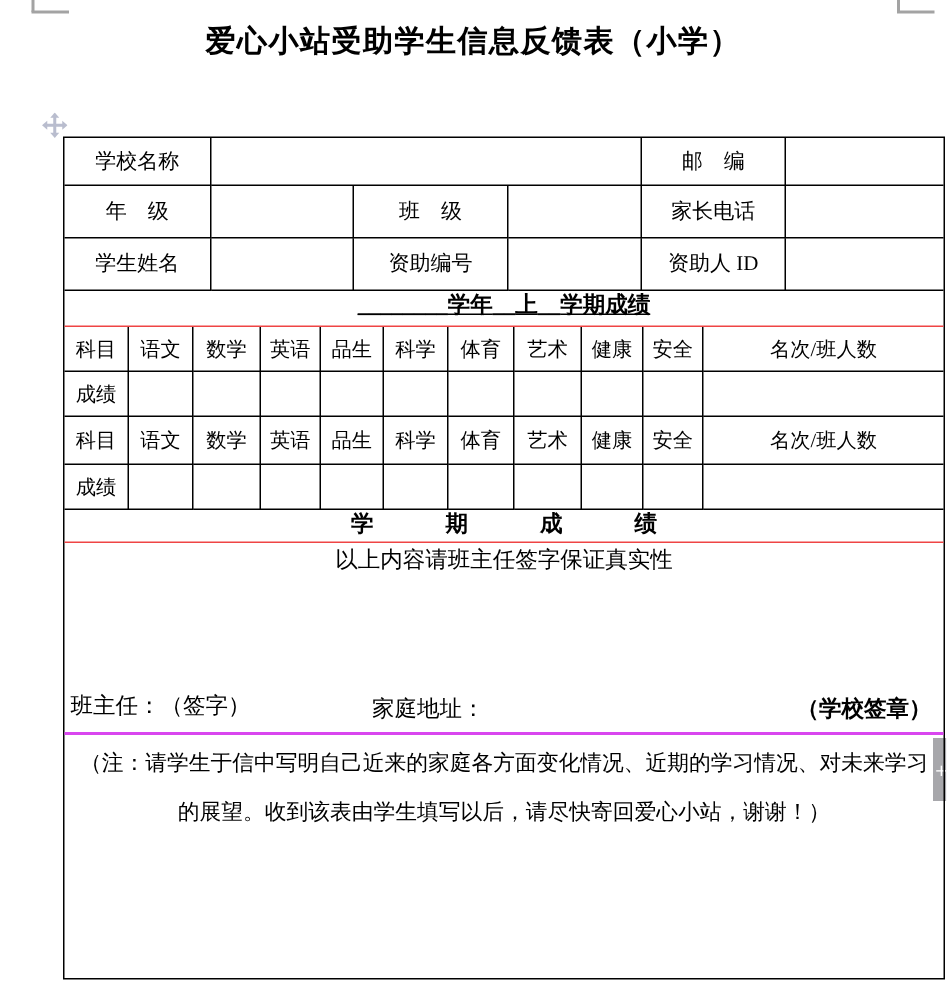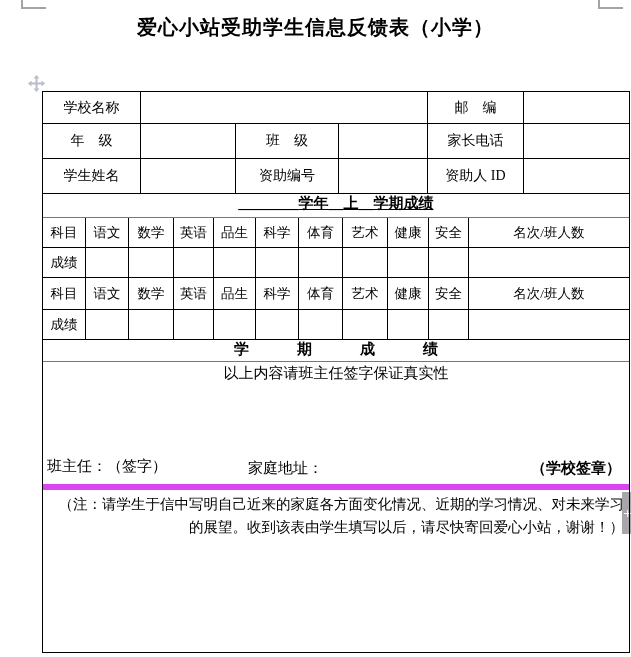--- a/index.html
+++ b/index.html
@@ -52,29 +52,29 @@
     display:flex;align-items:flex-start;justify-content:center;font-size:15px;
   }
   .r1{height:32px;} .r2{height:35px;} .r3{height:35px;} .r4{height:33px;}
   .rsemh1{height:24px;} .rsubj1{height:30px;} .rscore1{height:30px;}
   .rsemh2{height:21px;} .rsubj2{height:32px;} .rscore2{height:30px;}
   .rcomh{height:22px;}
   .sem-title{font-weight:bold;text-decoration:underline;}
   .subj{font-size:13.5px;}
   .com-header{font-weight:bold;letter-spacing:3.2em;padding-left:3.2em;font-size:15px;}
   
-  .combox{position:relative;height:128px;border-bottom:6px solid #d946ef;box-sizing:border-box;width:100%;}
+  .combox{position:relative;height:128px;border-bottom:2px solid #d946ef;box-sizing:border-box;width:100%;}
   .combox .notice{position:absolute;top:2px;left:0;width:100%;text-align:center;font-size:15px;}
   .combox .sig{position:absolute;bottom:8px;left:4px;font-size:15px;}
   .combox .phone{position:absolute;bottom:6px;left:205px;font-size:15px;}
   .combox .seal{position:absolute;bottom:6px;right:8px;font-size:15px;font-weight:bold;}
   
   .notebox{
     flex:1;box-sizing:border-box;width:100%;padding:3px 5px 0 5px;
-    font-size:14.5px;line-height:23px;text-align:right;
+    font-size:14.5px;line-height:33px;text-align:center;
   }
 </style>
 </head>
 <body>
 
 <div class="page">
 
   <div class="corner tl">
       <div class="v"></div>
       <div class="h"></div>

